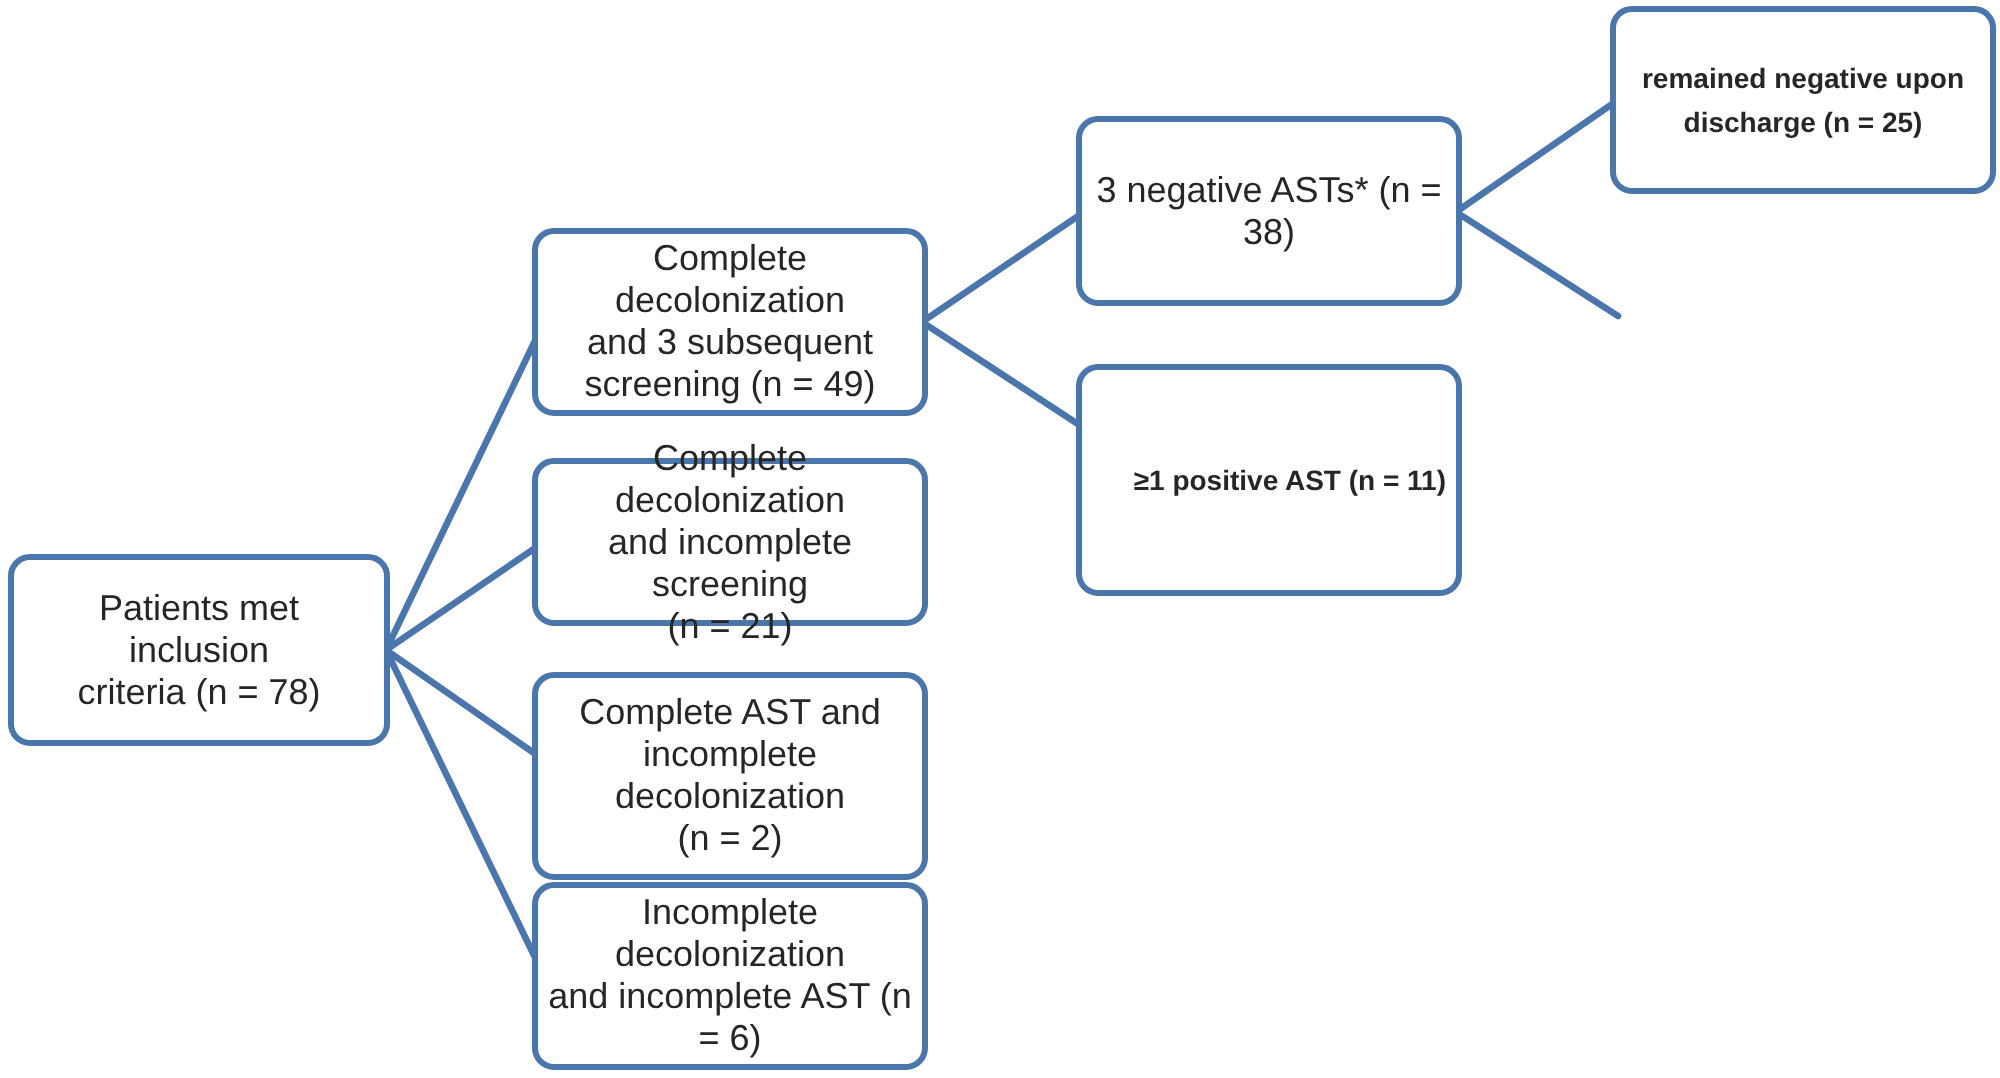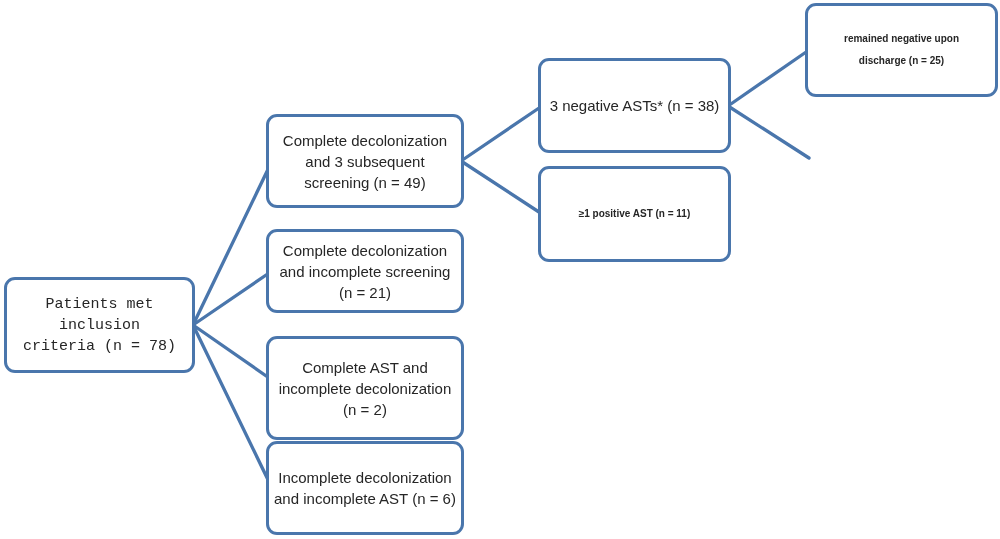--- a/index.html
+++ b/index.html
@@ -32,36 +32,36 @@
     border:3px solid var(--accent);
     border-radius:11px;
     display:flex;
     align-items:center;
     justify-content:center;
     text-align:center;
     padding:4px 5px;
   }
   .node .label{
     white-space:pre-line;
-    font-size:15px;
+    font-size:18px;
     line-height:21px;
   }
   .node.emph .label{
     font-weight:700;
-    font-size:10px;
+    font-size:14px;
     line-height:22px;
   }
   
-  .n-root{left:4px;   top:277px; width:191px; height:96px;font-family:Liberation Mono, monospace;}
+  .n-root{left:4px;   top:277px; width:191px; height:96px;}
   .n-m1  {left:266px; top:114px; width:198px; height:94px;}
   .n-m2  {left:266px; top:229px; width:198px; height:84px;}
   .n-m3  {left:266px; top:336px; width:198px; height:104px;}
   .n-m4  {left:266px; top:441px; width:198px; height:94px;}
   .n-t1  {left:538px; top:58px;  width:193px; height:95px;}
-  .n-t2  {left:538px; top:166px; width:193px; height:96px;}
+  .n-t2  {left:538px; top:182px; width:193px; height:116px;justify-content:flex-end;}
   .n-f1  {left:805px; top:3px;   width:193px; height:94px;}
   .n-f2  {left:805px; top:110px; width:193px; height:97px;}
 </style>
 </head>
 <body>
 
 <div class="canvas">
 
   <svg class="connectors" width="1000" height="539" viewBox="0 0 1000 539" aria-hidden="true">
     <line x1="193" y1="325" x2="272" y2="161"></line>

